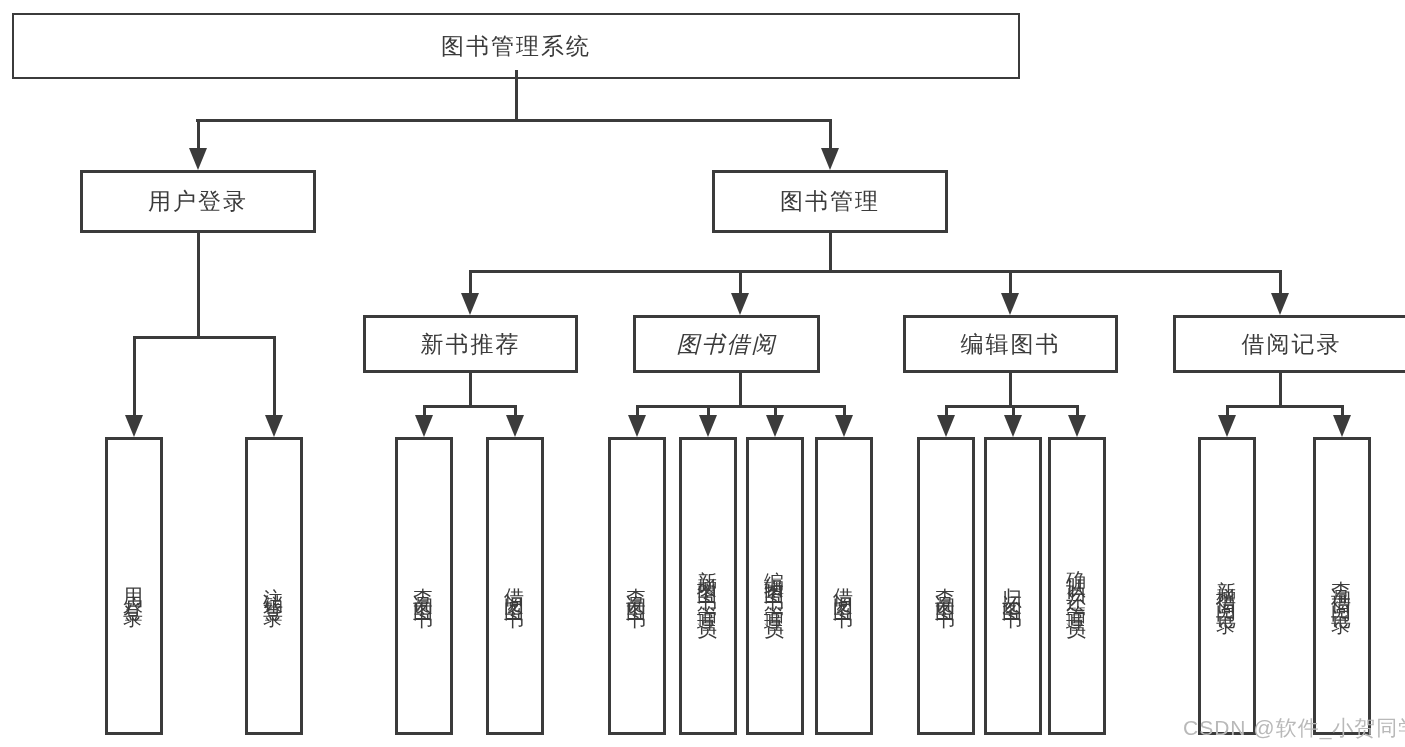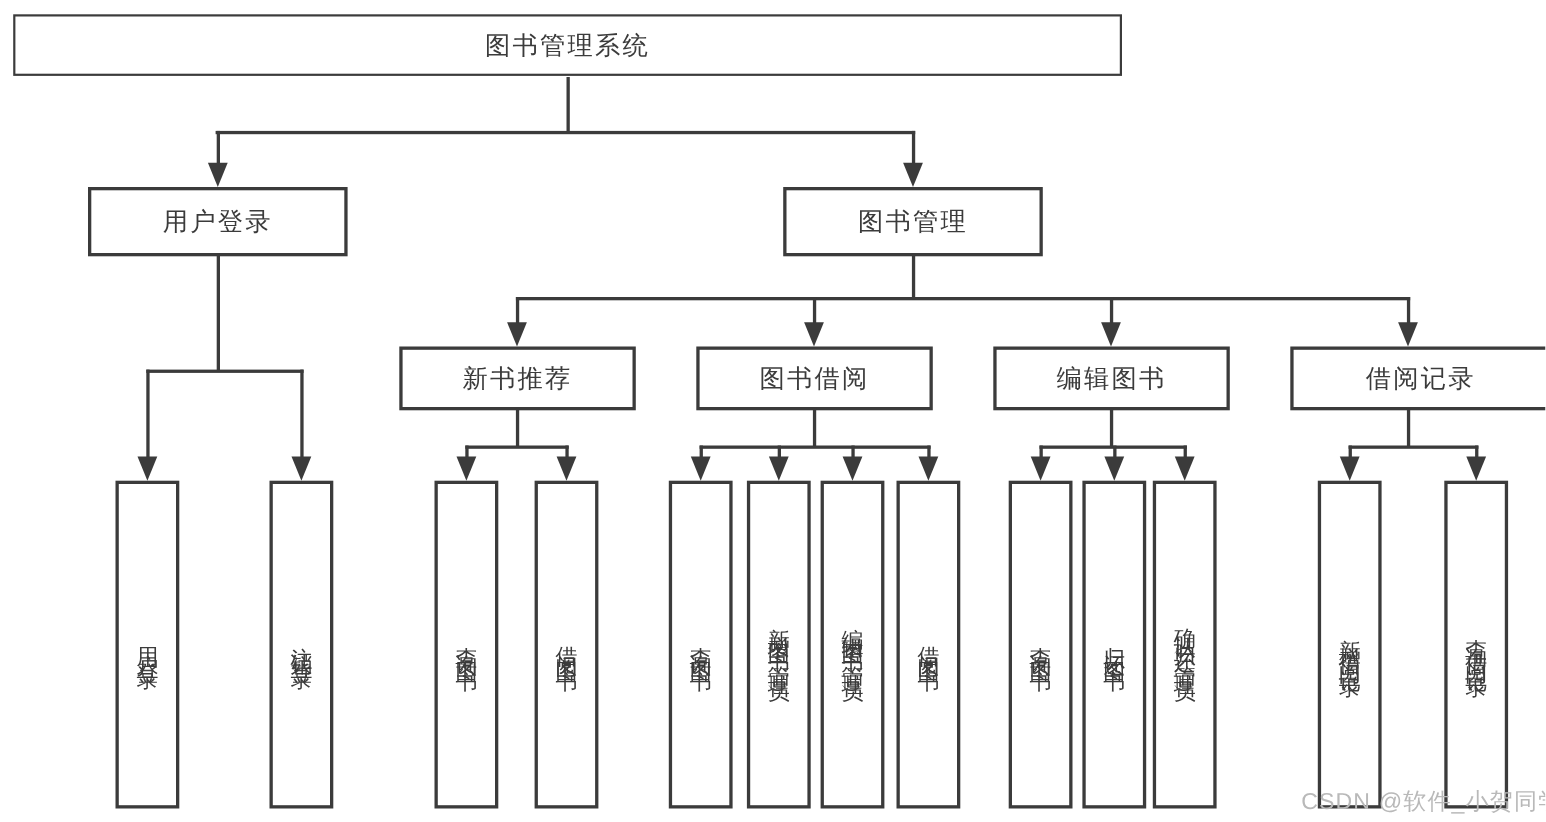--- a/index.html
+++ b/index.html
@@ -45,27 +45,27 @@
     color:#b9b9b9;
     letter-spacing:1px;
     white-space:nowrap;
   }
 </style>
 </head>
 <body>
 
 <div class="canvas">
 
-  <div class="node root" style="left:12px;top:13px;width:1008px;height:56px;">图书管理系统</div>
+  <div class="node root" style="left:12px;top:13px;width:1008px;height:66px;">图书管理系统</div>
 
   <div class="node" style="left:80px;top:170px;width:236px;height:63px;">用户登录</div>
   <div class="node" style="left:712px;top:170px;width:236px;height:63px;">图书管理</div>
 
   <div class="node" style="left:363px;top:315px;width:215px;height:58px;">新书推荐</div>
-  <div class="node" style="left:633px;top:315px;width:215px;height:58px;">图书借阅</div>
+  <div class="node" style="left:633px;top:315px;width:187px;height:58px;font-style:italic;">图书借阅</div>
   <div class="node" style="left:903px;top:315px;width:215px;height:58px;">编辑图书</div>
   <div class="node" style="left:1173px;top:315px;width:237px;height:58px;">借阅记录</div>
 
   <div class="node vbox" style="left:105px;top:437px;width:58px;height:298px;">用户登录</div>
   <div class="node vbox" style="left:245px;top:437px;width:58px;height:298px;">注销登录</div>
 
   <div class="node vbox" style="left:395px;top:437px;width:58px;height:298px;">查询图书</div>
   <div class="node vbox" style="left:486px;top:437px;width:58px;height:298px;">借阅图书</div>
 
   <div class="node vbox" style="left:608px;top:437px;width:58px;height:298px;">查询图书</div>

